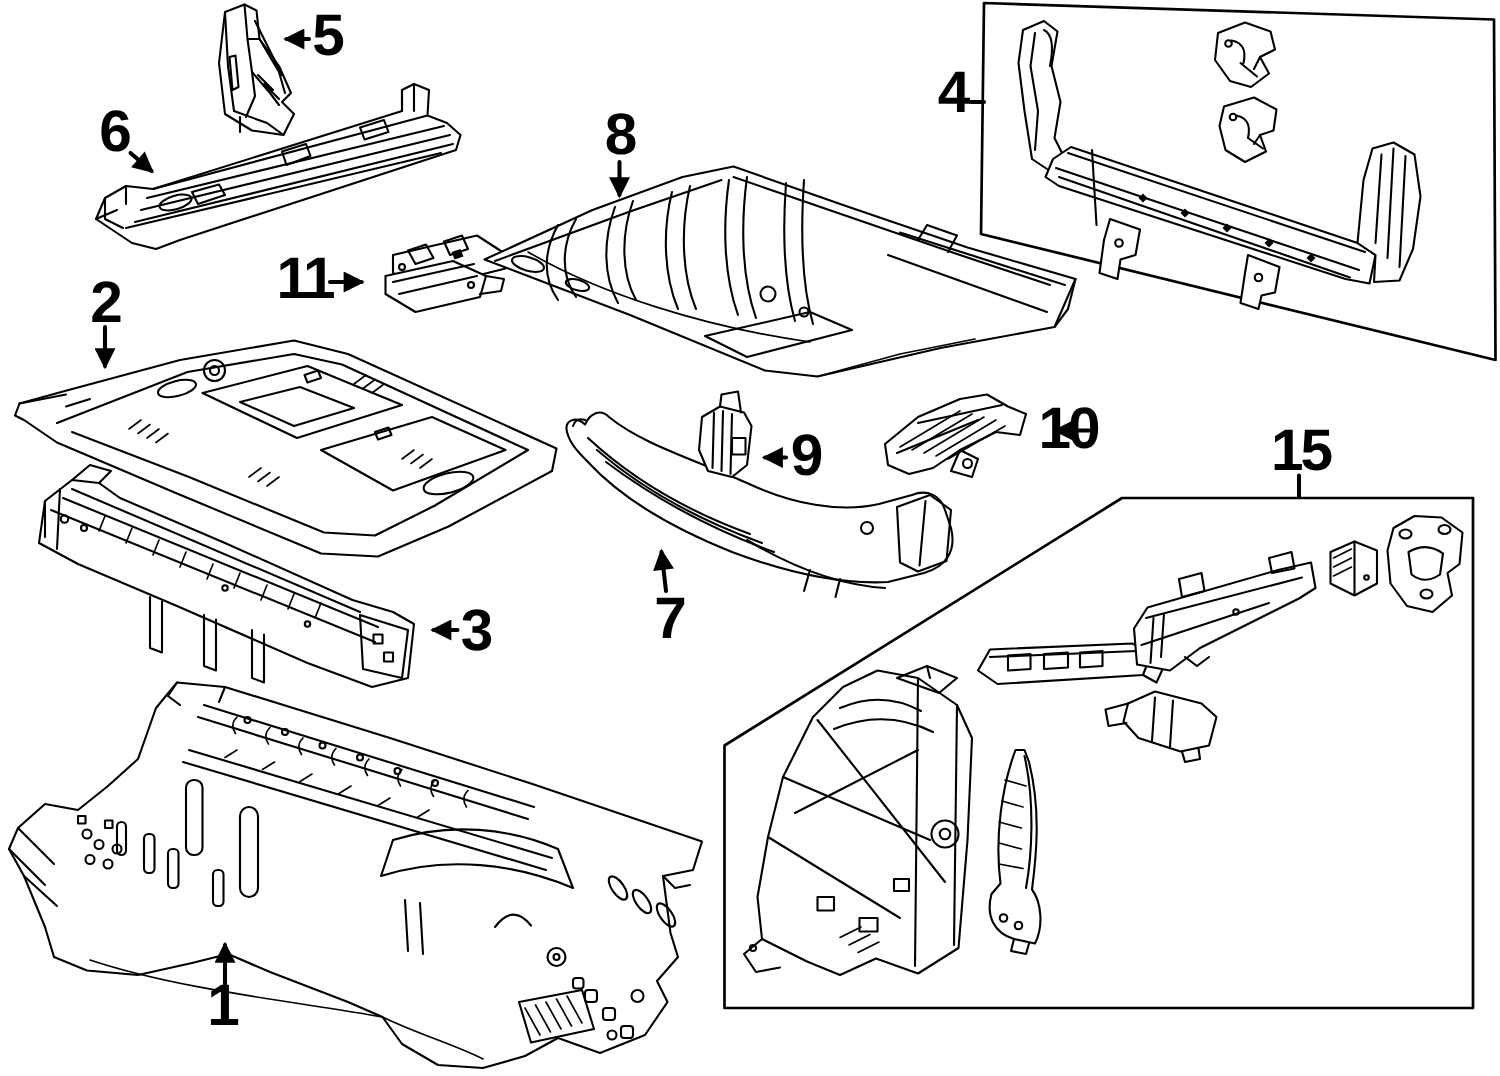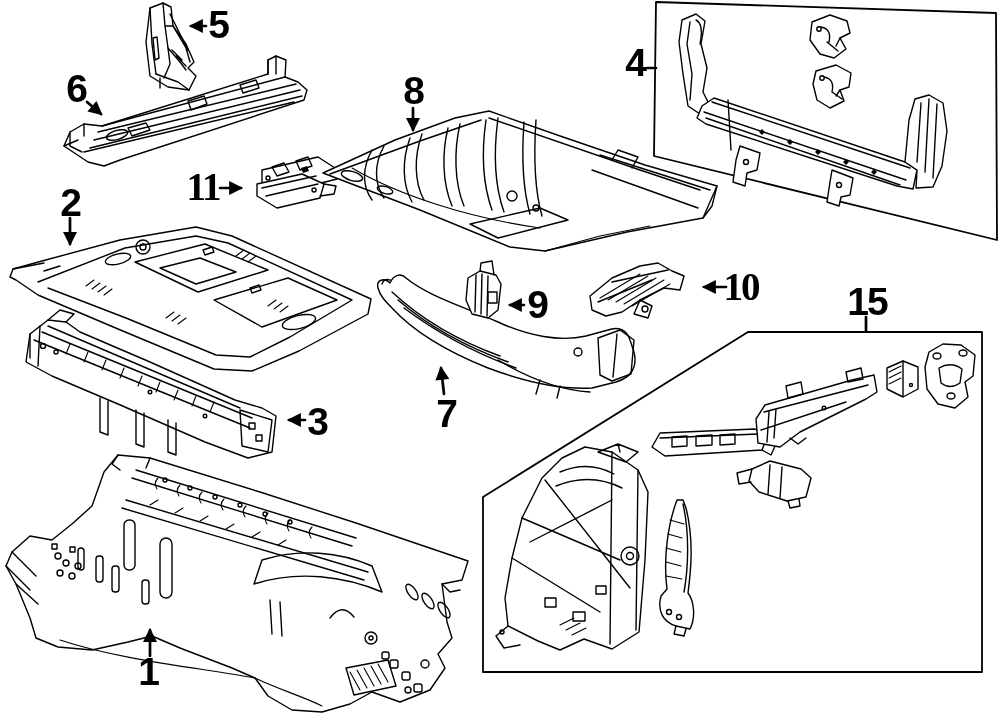--- a/index.html
+++ b/index.html
@@ -262,16 +262,16 @@
 
   <div class="callout" style="left:148px;top:671px;">1</div>
   <div class="callout" style="left:70px;top:202px;">2</div>
   <div class="callout" style="left:317px;top:421px;">3</div>
   <div class="callout" style="left:635px;top:62px;">4</div>
   <div class="callout" style="left:218px;top:24px;">5</div>
   <div class="callout" style="left:76px;top:88px;">6</div>
   <div class="callout" style="left:446px;top:413px;">7</div>
   <div class="callout" style="left:413px;top:90px;">8</div>
   <div class="callout" style="left:537px;top:304px;">9</div>
-  <div class="callout" style="left:741px;top:286px;font-family:Liberation Serif, serif;">10</div>
-  <div class="callout" style="left:203px;top:186px;font-family:Liberation Serif, serif;">11</div>
+  <div class="callout" style="left:712px;top:286px;">10</div>
+  <div class="callout" style="left:203px;top:186px;">11</div>
   <div class="callout" style="left:867px;top:301px;">15</div>
 </div>
 
 </body></html>

